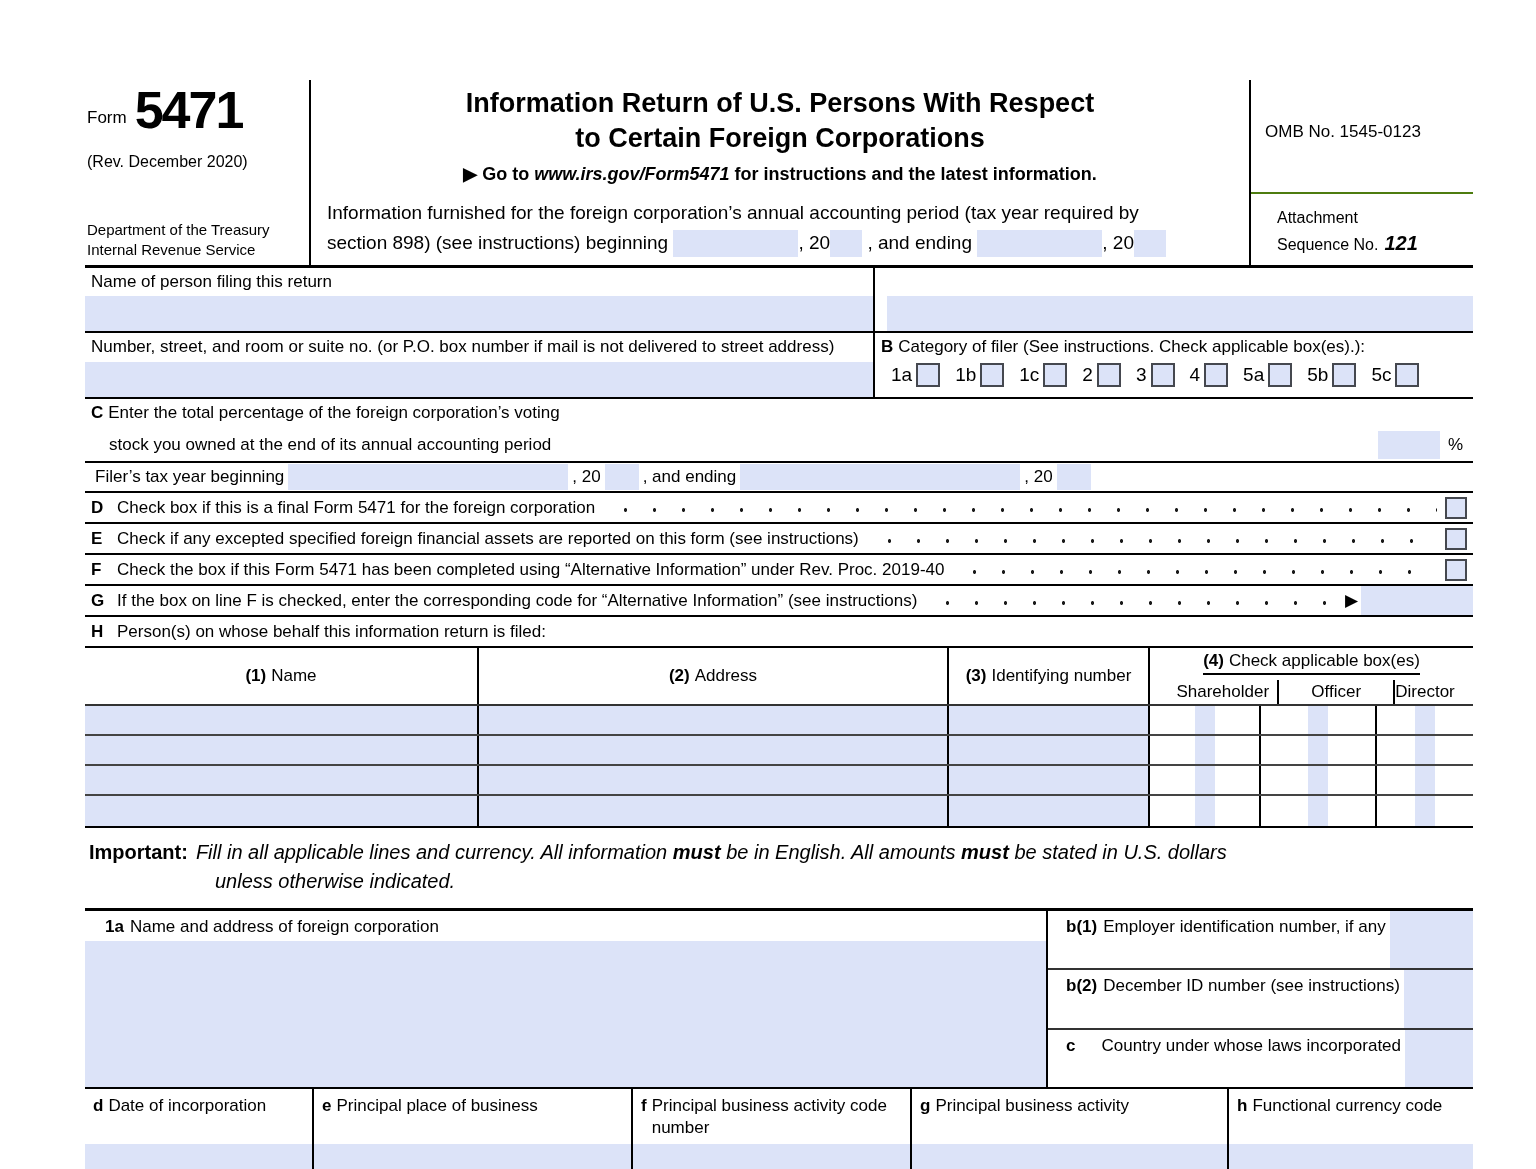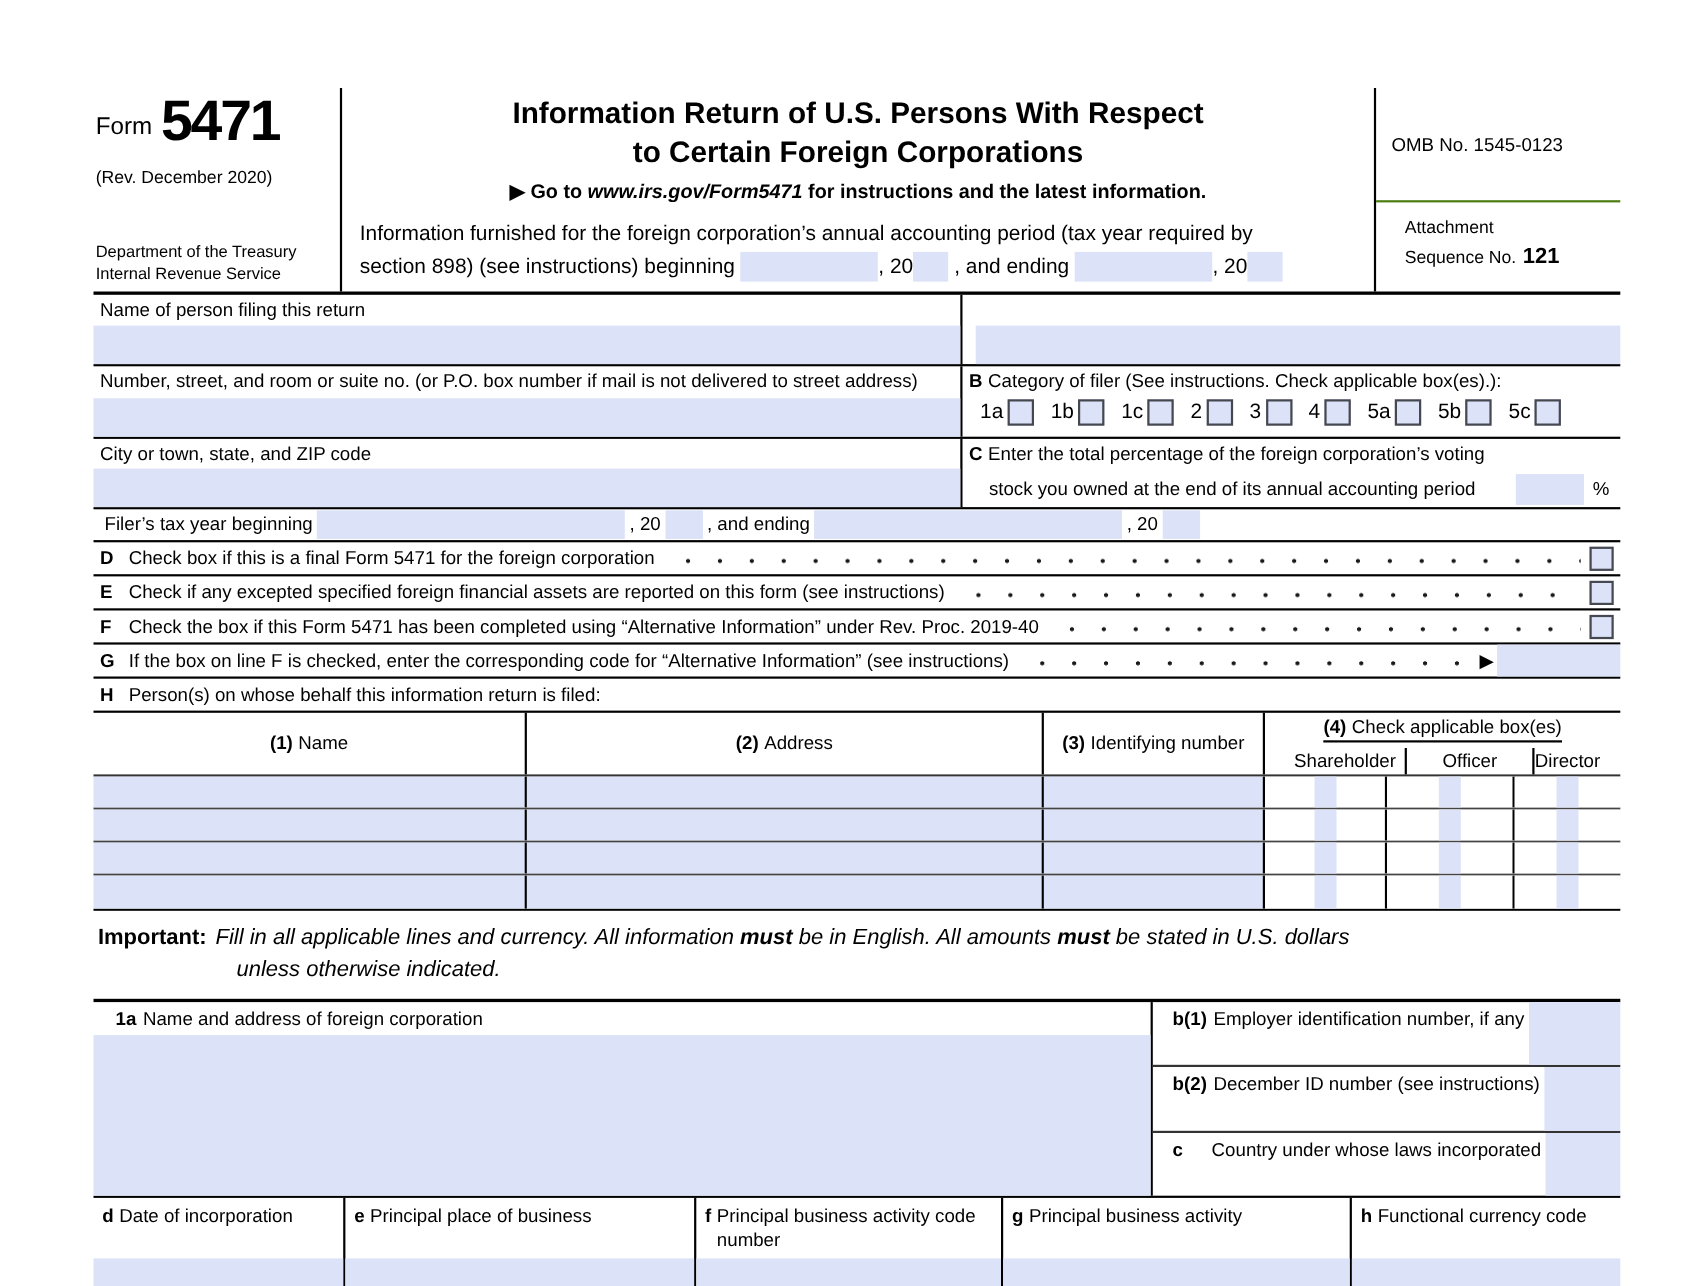--- a/index.html
+++ b/index.html
@@ -4,35 +4,35 @@
 <style>
   * { margin:0; padding:0; box-sizing:border-box; }
   html,body { width:1536px; height:1169px; background:#fff; color:#000;
               font-family:"Liberation Sans", sans-serif; }
   .sheet { position:absolute; left:85px; top:80px; width:1388px; }
 
   
   .header { display:flex; border-bottom:3px solid #000; height:188px; }
   .h-left { width:226px; border-right:2px solid #000; padding:6px 6px 4px 2px; display:flex; flex-direction:column; }
   .form-line { display:flex; align-items:flex-end; gap:8px; }
-  .form-word { font-size:22px; padding-bottom:7px; }
+  .form-word { font-size:17px; padding-bottom:7px; }
   .form-number { font-size:52px; font-weight:bold; letter-spacing:-2px; line-height:0.95; }
   .rev { font-size:16px; margin-top:18px; }
   .agency { font-size:15px; margin-top:auto; line-height:1.3; padding-bottom:2px; }
   .h-center { flex:1; border-right:2px solid #000; text-align:center; padding-top:6px; }
   .title { font-weight:bold; font-size:27px; line-height:1.3; }
   .goto { font-size:18px; font-weight:bold; margin-top:7px; }
   .goto .url { font-style:italic; }
   .period { text-align:left; font-size:19px; margin-top:13px; padding:0 14px 0 16px; line-height:1.55; }
   .inline-field { display:inline-block; background:var(--field); height:27px; vertical-align:-8px; }
   .w125 { width:125px; } .w30 { width:32px; }
   .h-right { width:222px; display:flex; flex-direction:column; }
   .omb { height:118px; border-bottom:2px solid #4d7c0f; padding:42px 4px 0 14px; font-size:17px; }
-  .attach { flex:1; padding:13px 4px 18px 26px; font-size:16px; line-height:1.4; }
-  .attach .att-num { font-weight:bold; font-size:20px; margin-left:6px; }
+  .attach { flex:1; padding:13px 4px 8px 26px; font-size:16px; line-height:1.4; }
+  .attach .att-num { font-weight:bold; font-size:20px; margin-left:6px;font-style:italic; }
 
   
   .frow { display:flex; border-bottom:2px solid #000; }
   .frow .lcell { width:790px; border-right:2px solid #000; display:flex; flex-direction:column; }
   .frow .rcell { flex:1; display:flex; flex-direction:column; }
   .r1 { height:65px;gap:12px; } .r2 { height:66px; } .r3 { height:64px; }
   .flabel { font-size:17px; padding:4px 4px 2px 6px; }
   .flabel .ltr { font-weight:bold; margin-right:5px; }
   .ffield { background:var(--field); margin-top:auto; height:35px; }
   .boldlabel { font-weight:bold; }
@@ -209,24 +209,20 @@
           </span>
         <span class="cbitem">
             <span>5c</span>
             <span class="cb"></span>
           </span>
       </div>
     </div>
   </div>
 
   <div class="frow r3">
-    <div class="lcell">
-      <div class="flabel">City or town, state, and ZIP code</div>
-      <div class="ffield"></div>
-    </div>
     <div class="rcell">
       <div class="flabel">
         <span class="ltr">C</span><span>Enter the total percentage of the foreign corporation’s voting</span>
       </div>
       <div class="c-line2">
         <span>stock you owned at the end of its annual accounting period</span>
         <span class="c-spacer"></span>
         <span class="c-field"></span>
         <span>%</span>
       </div>

